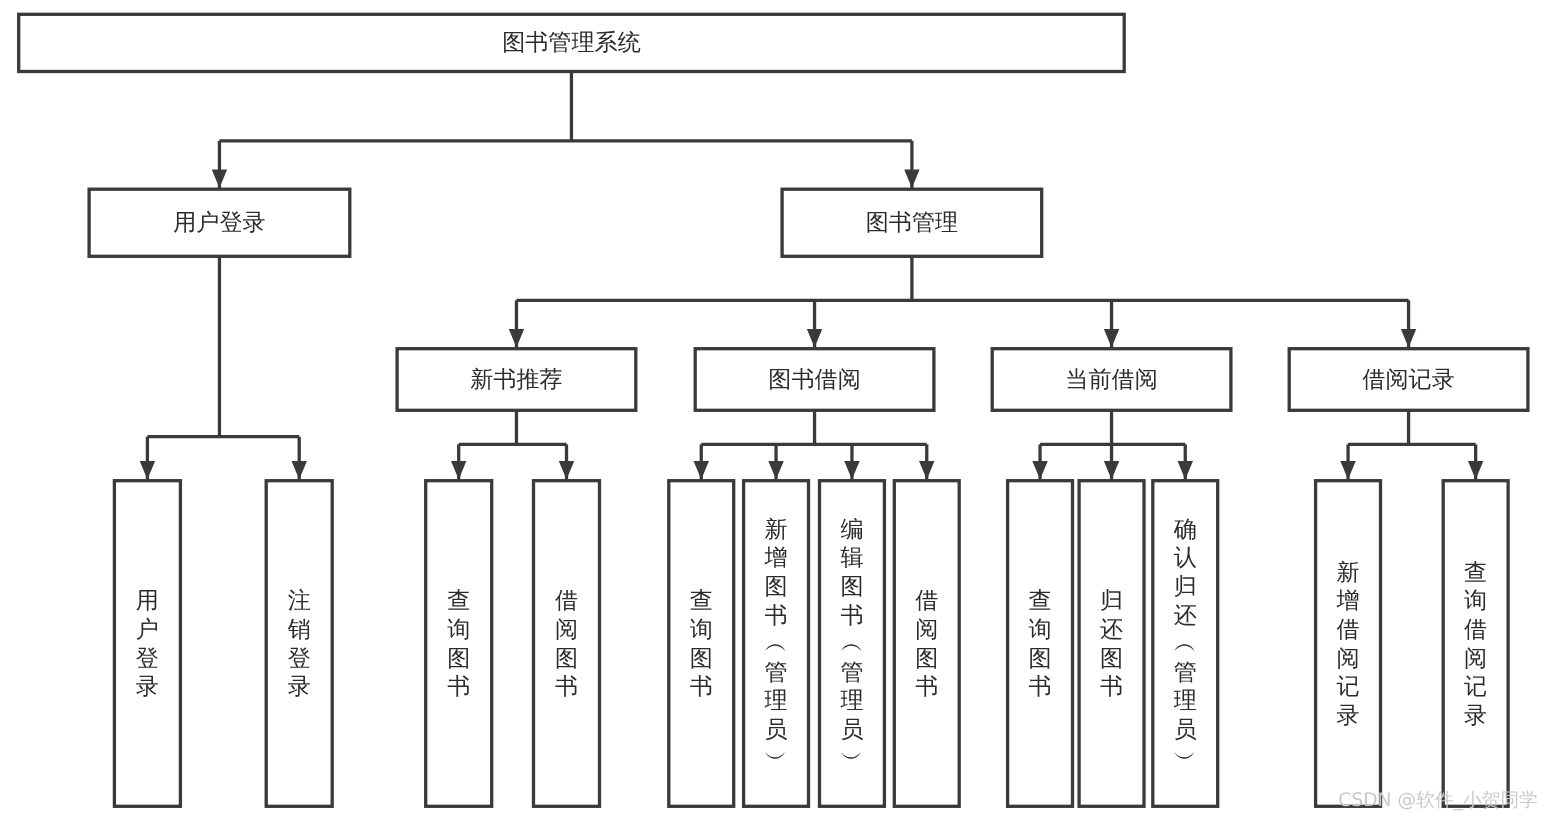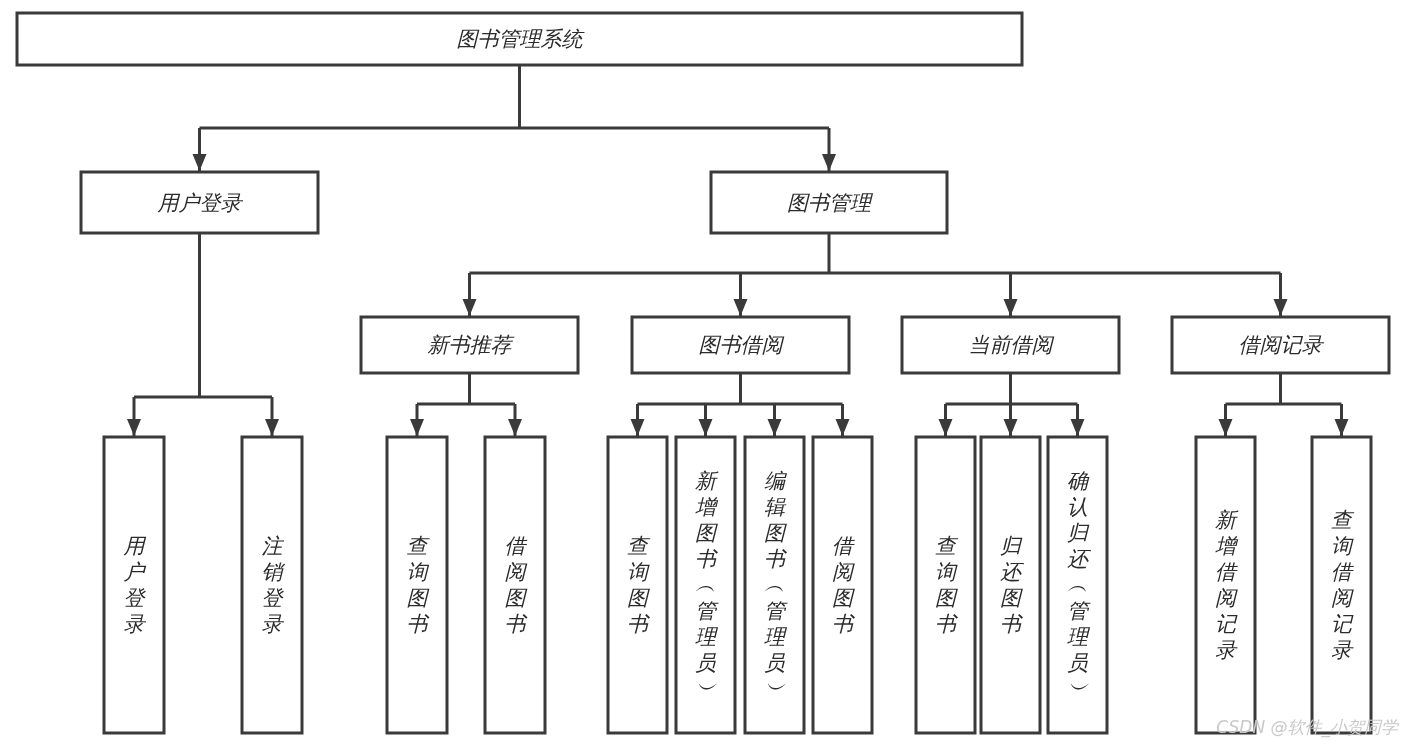--- a/index.html
+++ b/index.html
@@ -13,21 +13,20 @@
     font-family: "DejaVu Sans", "Liberation Sans", sans-serif;
     overflow: hidden;
     position: relative;
   }
   #diagram-root {
     position: absolute;
     left: 0;
     top: 0;
     width: 1405px;
     height: 747px;
-    font-style: italic;
   }
   svg#flow {
     display: block;
     width: 1405px;
     height: 747px;
   }
   .nodebox {
     fill: #ffffff;
     stroke: #3a3a3a;
     stroke-width: 3;

